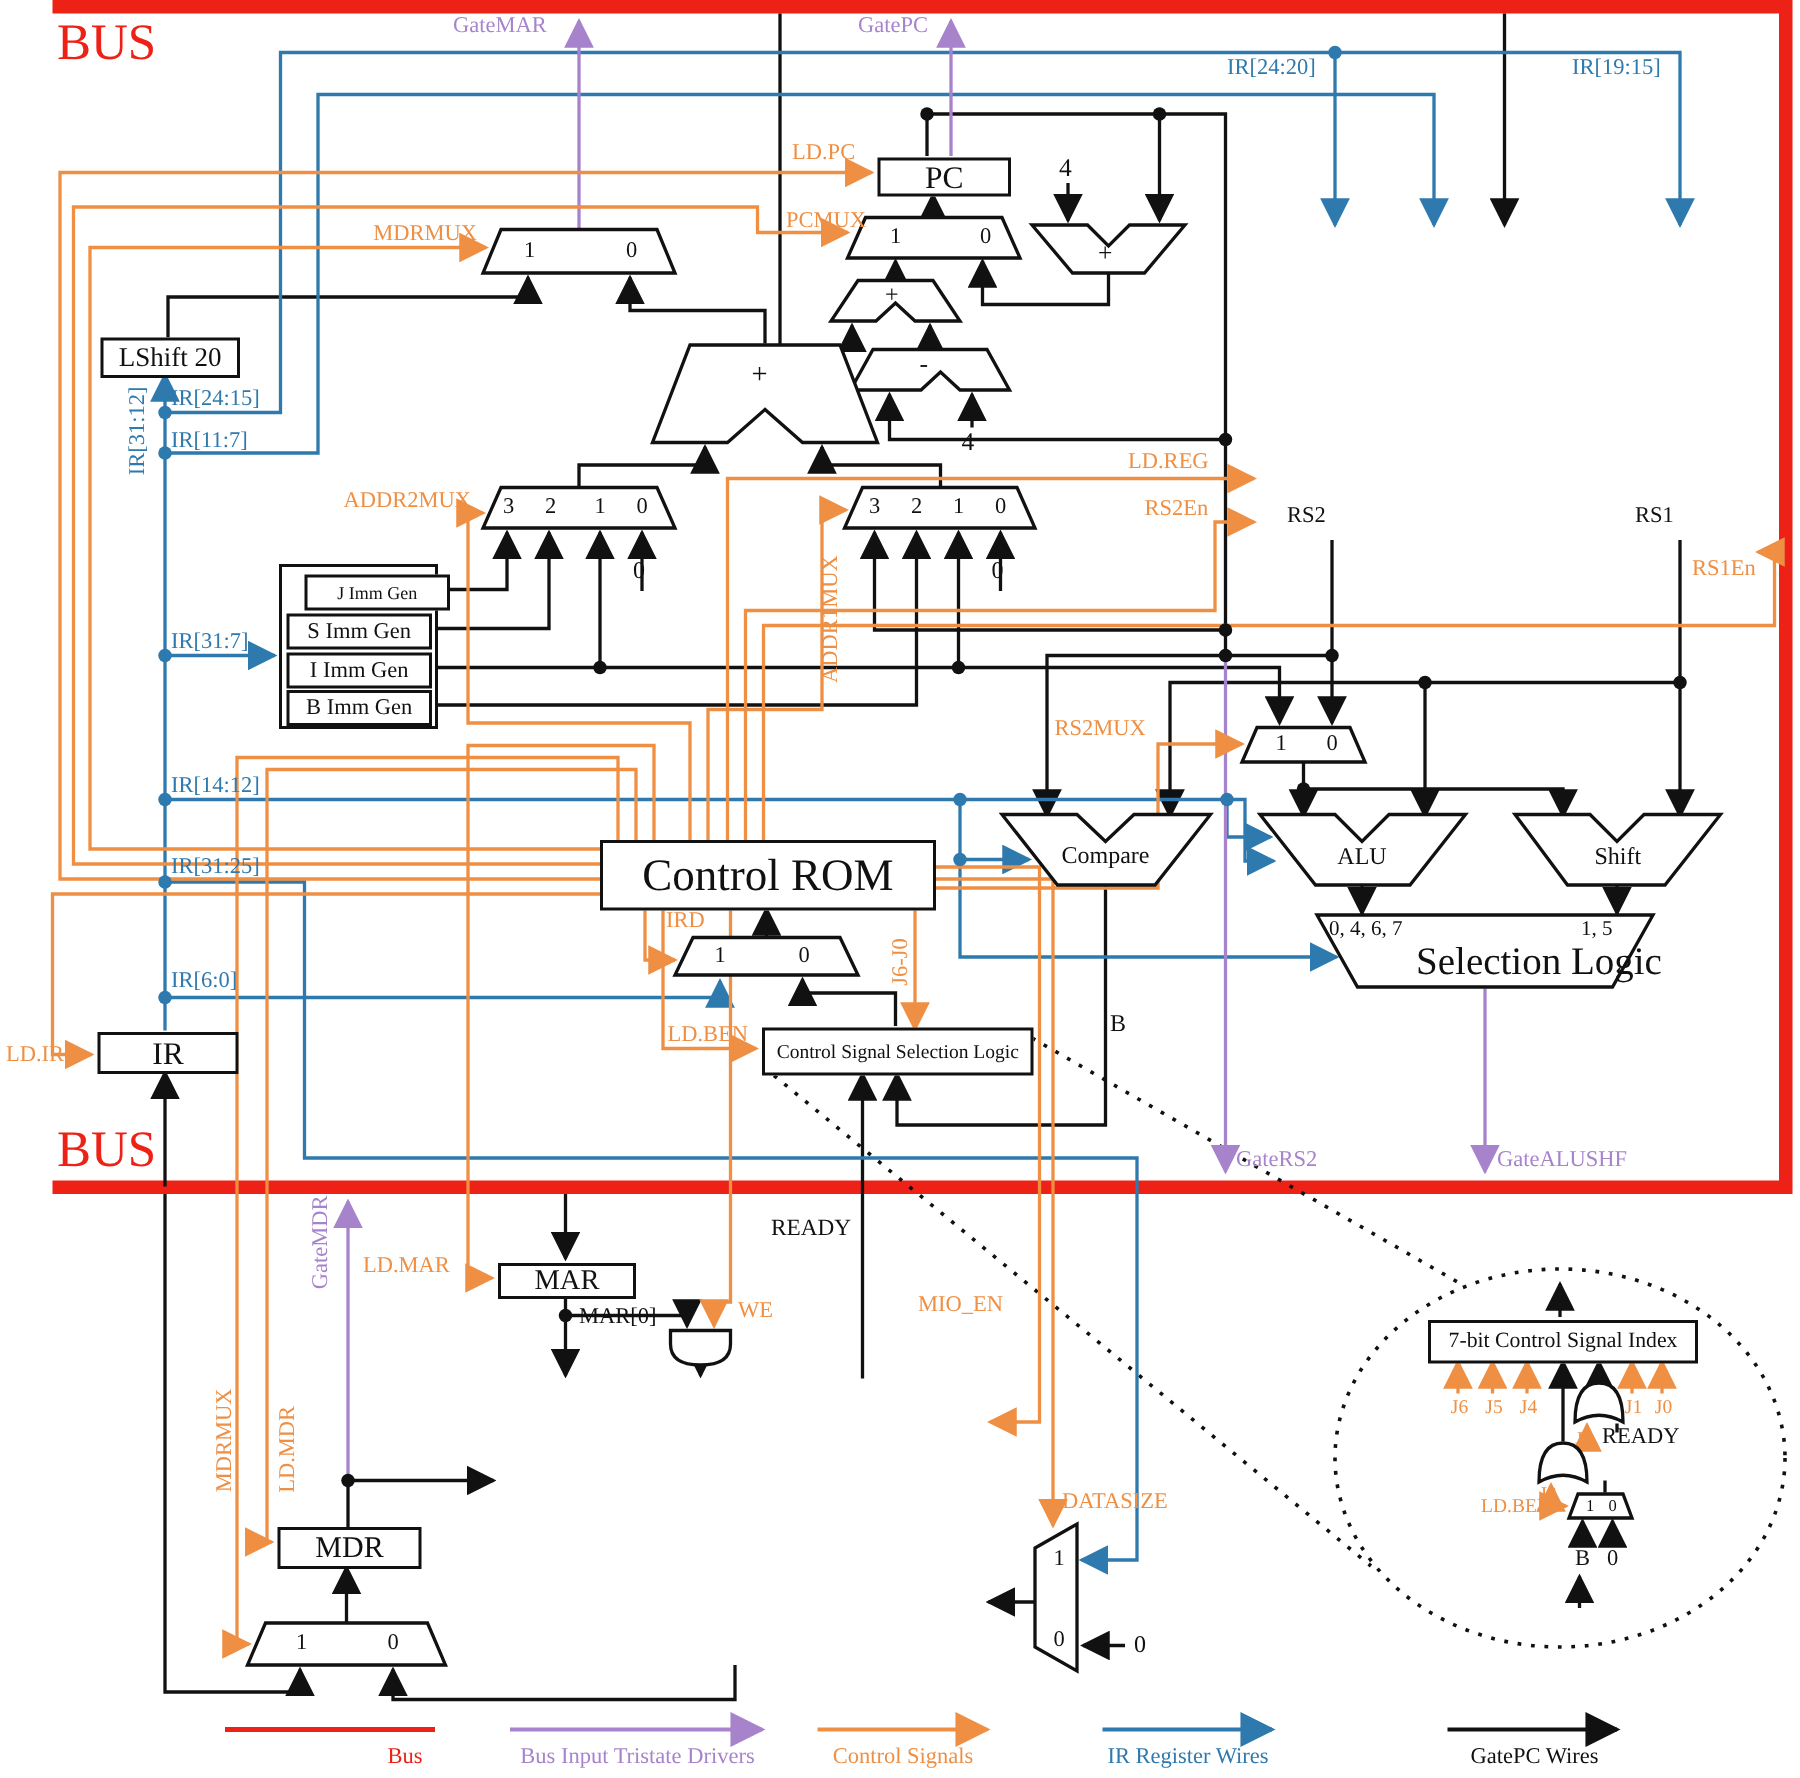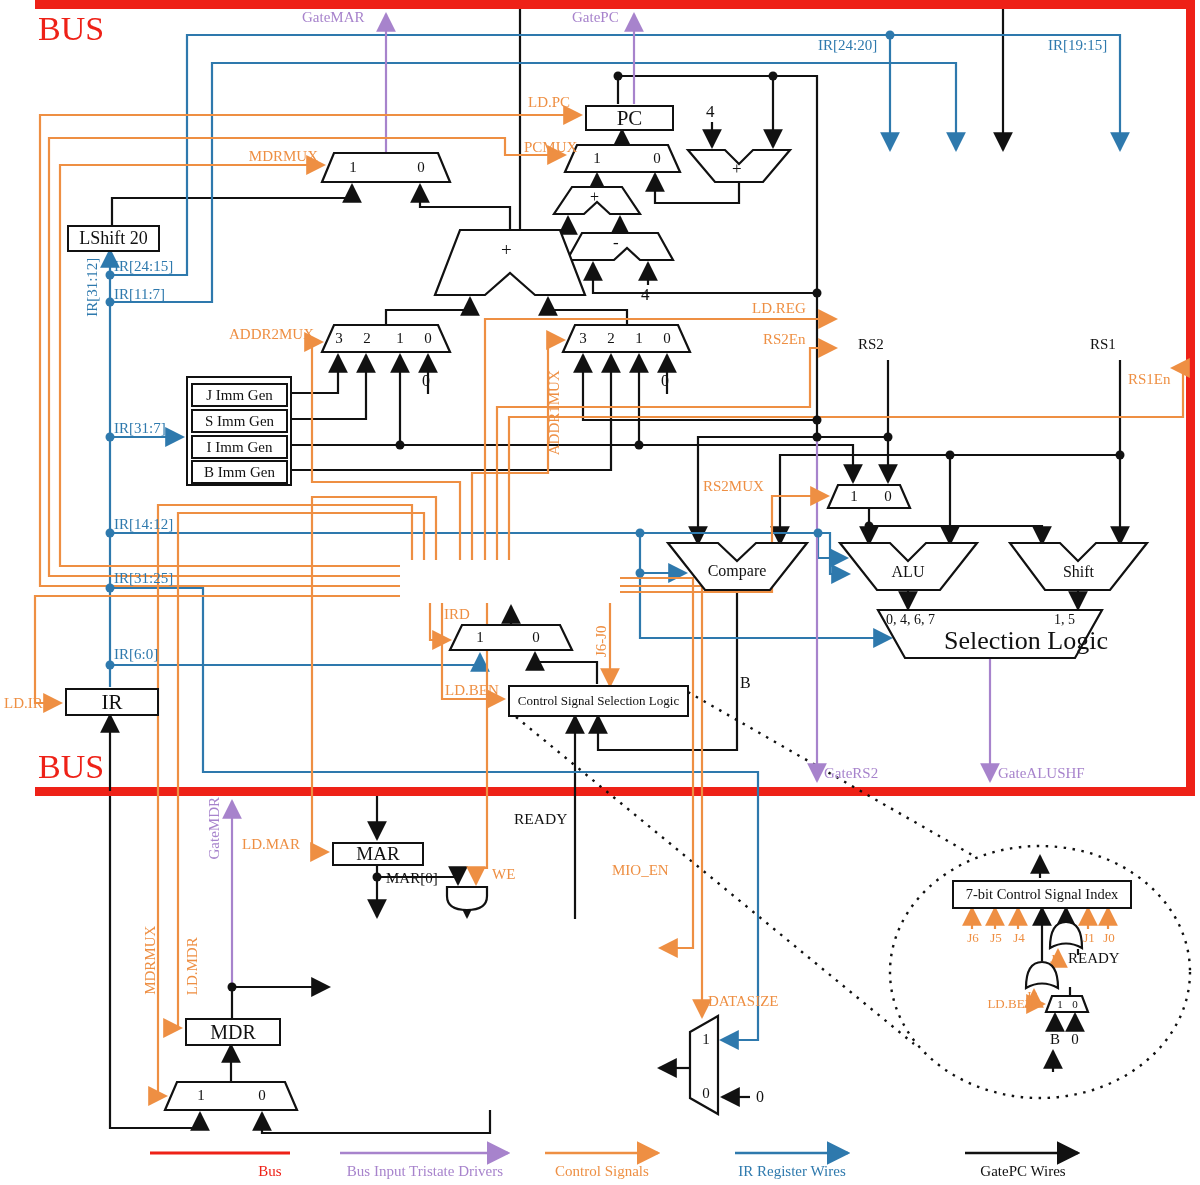--- a/index.html
+++ b/index.html
@@ -214,24 +214,25 @@
       <circle cx="818" cy="533" r="4.5"></circle>
     </g>
   </g>
 </svg>
 
 <div class="box" style="left:585px;top:105px;width:85px;height:22px;font-size:21px;">PC</div>
 <div class="lb" style="left:858px;top:336px;">RS2</div>
 <div class="lb" style="left:1090px;top:336px;">RS1</div>
 <div class="box" style="left:67px;top:225px;width:89px;height:23px;font-size:18px;">LShift 20</div>
 <div class="box" style="left:186px;top:376px;width:102px;height:106px;border-width:2.5px;"></div>
-<div class="box" style="left:191px;top:383px;width:93px;height:20px;font-size:15px;">J Imm Gen</div>
+<div class="box" style="left:203px;top:383px;width:93px;height:20px;font-size:12px;">J Imm Gen</div>
 <div class="box" style="left:191px;top:409px;width:93px;height:20px;font-size:15px;">S Imm Gen</div>
 <div class="box" style="left:191px;top:435px;width:93px;height:20px;font-size:15px;">I Imm Gen</div>
 <div class="box" style="left:191px;top:460px;width:93px;height:20px;font-size:15px;">B Imm Gen</div>
+<div class="box" style="left:400px;top:560px;width:220px;height:43px;font-size:30px;">Control ROM</div>
 <div class="box" style="left:508px;top:685px;width:177px;height:28px;font-size:13px;">Control Signal Selection Logic</div>
 <div class="box" style="left:65px;top:688px;width:90px;height:24px;font-size:21px;">IR</div>
 <div class="box" style="left:332px;top:842px;width:88px;height:20px;font-size:19px;">MAR</div>
 <div class="box" style="left:185px;top:1018px;width:92px;height:24px;font-size:20px;">MDR</div>
 <div class="box" style="left:952px;top:880px;width:176px;height:25px;font-size:14.5px;">7-bit Control Signal Index</div>
 
 <div class="lb rd bus-word" style="left:38px;top:10px;">BUS</div>
 <div class="lb rd bus-word" style="left:38px;top:748px;">BUS</div>
 
 <div class="lb pu" style="left:302px;top:9px;">GateMAR</div>

